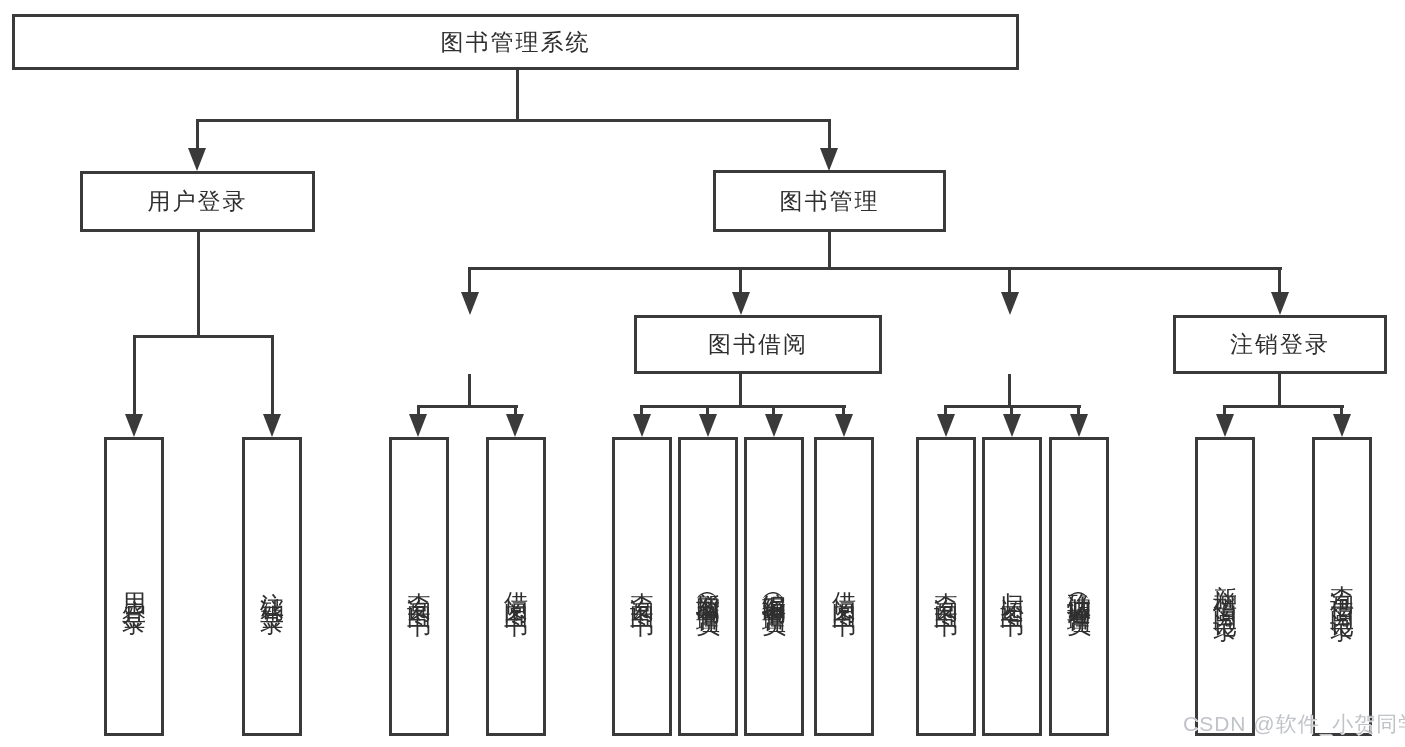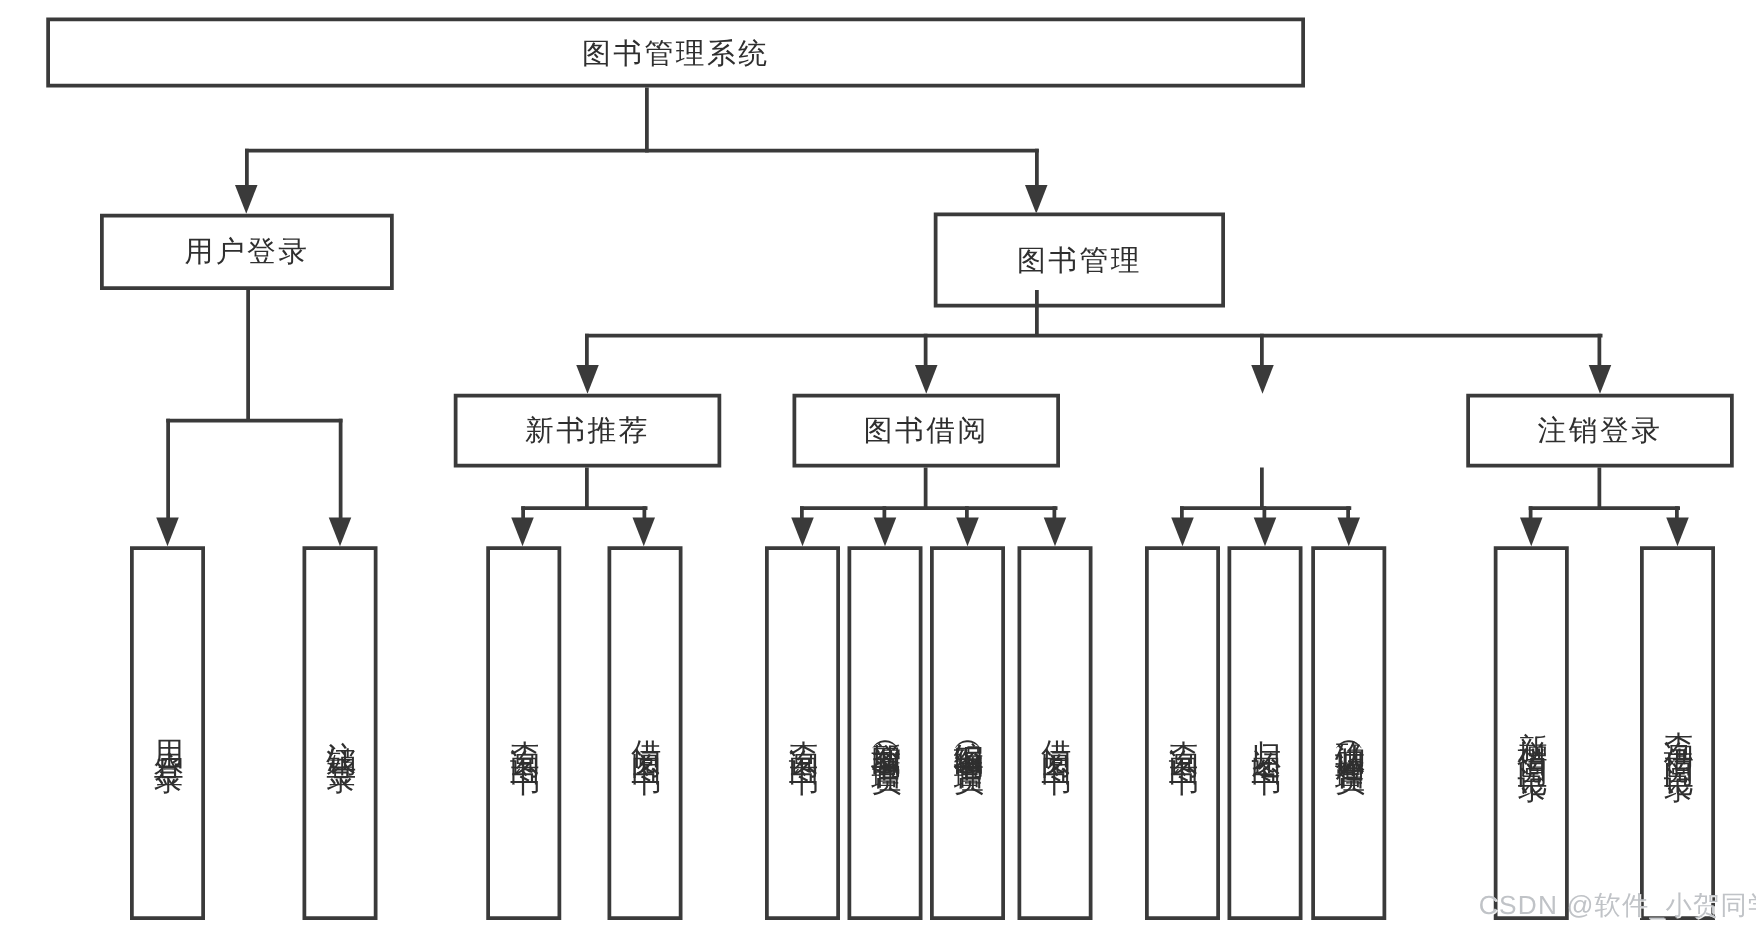--- a/index.html
+++ b/index.html
@@ -53,35 +53,35 @@
     text-shadow:1px 1px 0 rgba(255,255,255,0.9);
     z-index:10;
     white-space:nowrap;
   }
 </style>
 </head>
 <body>
 
 <div class="stage">
 
-  <div class="box h" style="left:12px;top:14px;width:1007px;height:56px;margin-left:25px;">
+  <div class="box h" style="left:12px;top:14px;width:1007px;height:56px;">
     <span>图书管理系统</span>
   </div>
 
   <div class="line" style="left:516px;top:70px;width:3px;height:52px;"></div>
   <div class="line" style="left:196px;top:119px;width:635px;height:3px;"></div>
   <div class="line" style="left:196px;top:119px;width:3px;height:32px;"></div>
   <div class="line" style="left:828px;top:119px;width:3px;height:32px;"></div>
   <div class="arrow" style="left:188px;top:148px;"></div>
   <div class="arrow" style="left:820px;top:148px;"></div>
 
   <div class="box h" style="left:80px;top:171px;width:235px;height:61px;">
     <span>用户登录</span>
   </div>
-  <div class="box h" style="left:747px;top:170px;width:233px;height:76px;text-align:right;">
+  <div class="box h" style="left:713px;top:170px;width:233px;height:62px;text-align:right;">
     <span>图书管理</span>
   </div>
 
   <div class="line" style="left:197px;top:232px;width:3px;height:105px;"></div>
   <div class="line" style="left:133px;top:335px;width:141px;height:3px;"></div>
   <div class="line" style="left:133px;top:335px;width:3px;height:80px;"></div>
   <div class="line" style="left:271px;top:335px;width:3px;height:80px;"></div>
   <div class="arrow" style="left:125px;top:414px;"></div>
   <div class="arrow" style="left:263px;top:414px;"></div>
 
@@ -89,24 +89,21 @@
   <div class="line" style="left:468px;top:267px;width:814px;height:3px;"></div>
   <div class="line" style="left:468px;top:267px;width:3px;height:26px;"></div>
   <div class="line" style="left:739px;top:267px;width:3px;height:26px;"></div>
   <div class="line" style="left:1008px;top:267px;width:3px;height:26px;"></div>
   <div class="line" style="left:1278px;top:267px;width:3px;height:26px;"></div>
   <div class="arrow" style="left:461px;top:292px;"></div>
   <div class="arrow" style="left:732px;top:292px;"></div>
   <div class="arrow" style="left:1001px;top:292px;"></div>
   <div class="arrow" style="left:1271px;top:292px;"></div>
 
-  <div class="box h" style="left:363px;top:315px;width:214px;height:59px;">
-    <span>新书推荐</span>
-  </div>
-  <div class="box h" style="left:634px;top:315px;width:214px;height:59px;">
+  <div class="box h" style="left:634px;top:315px;width:248px;height:59px;">
     <span>图书借阅</span>
   </div>
   <div class="box h" style="left:1173px;top:315px;width:214px;height:59px;">
     <span>注销登录</span>
   </div>
 
   <div class="line" style="left:468px;top:374px;width:3px;height:33px;"></div>
   <div class="line" style="left:417px;top:405px;width:101px;height:3px;"></div>
   <div class="line" style="left:417px;top:405px;width:3px;height:12px;"></div>
   <div class="line" style="left:514px;top:405px;width:3px;height:12px;"></div>

